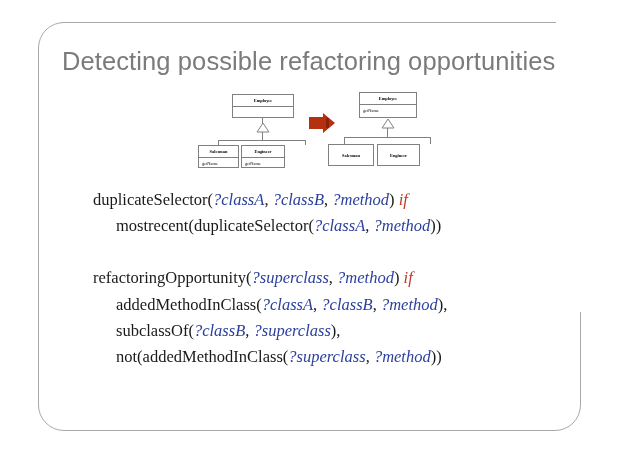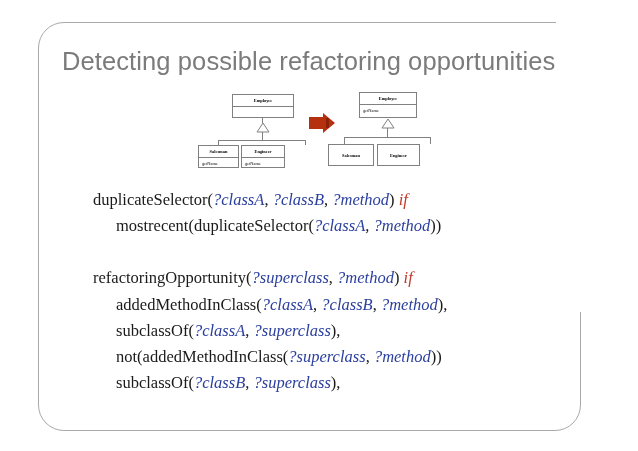--- a/index.html
+++ b/index.html
@@ -212,19 +212,18 @@
 
   <div id="rules">
       <div>
         <div class="rule-line indent-0"><span>duplicateSelector(</span><span class="var">?classA</span><span>, </span><span class="var">?classB</span><span>, </span><span class="var">?method</span><span>) </span><span class="kw">if</span></div>
         <div class="rule-line indent-1"><span>mostrecent(duplicateSelector(</span><span class="var">?classA</span><span>, </span><span class="var">?method</span><span>))</span></div>
       </div>
       <div class="blank-line"></div>
       <div>
         <div class="rule-line indent-0"><span>refactoringOpportunity(</span><span class="var">?superclass</span><span>, </span><span class="var">?method</span><span>) </span><span class="kw">if</span></div>
         <div class="rule-line indent-1"><span>addedMethodInClass(</span><span class="var">?classA</span><span>, </span><span class="var">?classB</span><span>, </span><span class="var">?method</span><span>),</span></div>
-        <div class="rule-line indent-1"><span>subclassOf(</span><span class="var">?classA</span><span>, </span><span class="var">?superclass</span><span>),</span></div>
+        <div class="rule-line indent-1"><span>subclassOf(</span><span class="var">?classB</span><span>, </span><span class="var">?superclass</span><span>),</span></div>
         <div class="rule-line indent-1"><span>not(addedMethodInClass(</span><span class="var">?superclass</span><span>, </span><span class="var">?method</span><span>))</span></div>
-        <div class="rule-line indent-1"><span>subclassOf(</span><span class="var">?classB</span><span>, </span><span class="var">?superclass</span><span>),</span></div>
       </div>
     </div>
 
 </div>
 
 </body></html>

